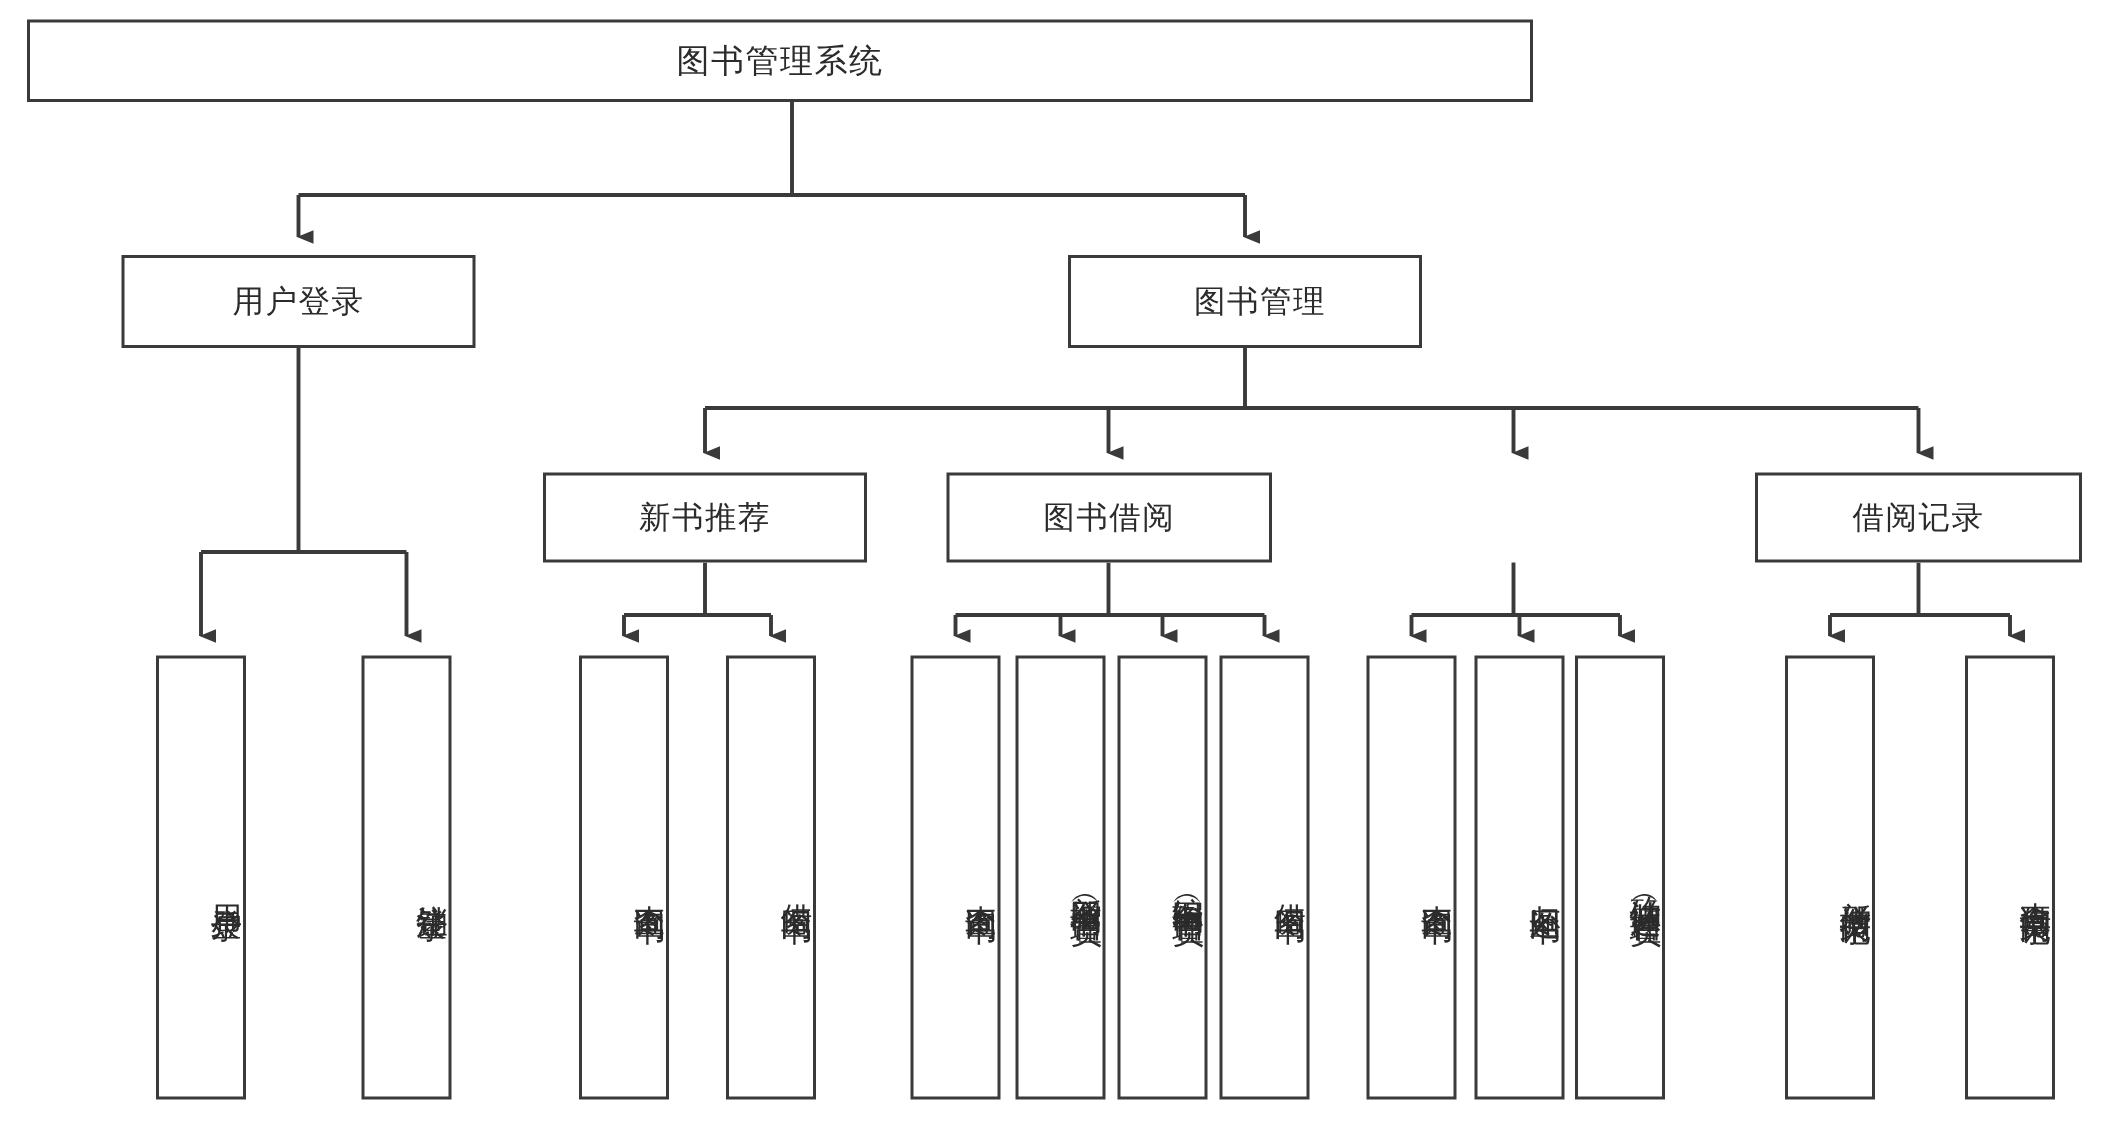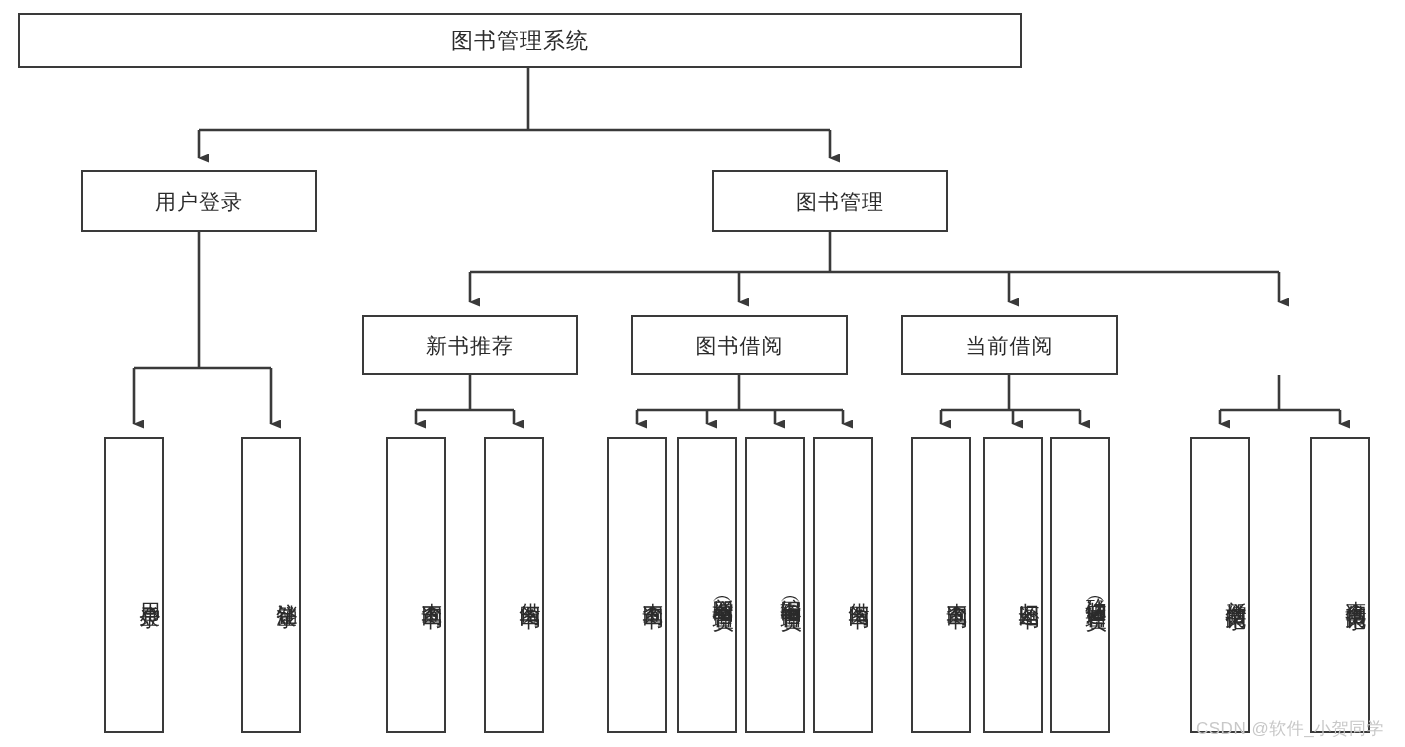--- a/index.html
+++ b/index.html
@@ -134,22 +134,22 @@
   <div class="node-box node-horizontal" style="left: 712px; top: 170px; width: 236px; height: 62px; padding-left: 20px;">
     <span>图书管理</span>
   </div>
 
   <div class="node-box node-horizontal" style="left: 362px; top: 315px; width: 216px; height: 60px; align-items: center;">
     <span>新书推荐</span>
   </div>
   <div class="node-box node-horizontal" style="left: 631px; top: 315px; width: 217px; height: 60px; align-items: center;">
     <span>图书借阅</span>
   </div>
-  <div class="node-box node-horizontal" style="left: 901px; top: 315px; width: 217px; height: 60px;">
-    <span>当前借阅</span>
+  <div class="node-box node-horizontal" style="left: 1170px; top: 315px; width: 218px; height: 60px;">
+    <span>借阅记录</span>
   </div>
 
   <div class="node-box node-vertical" style="left: 104px; top: 437px; width: 60px; height: 296px;">
     <span class="vlabel">用户登录</span>
   </div>
   <div class="node-box node-vertical" style="left: 241px; top: 437px; width: 60px; height: 296px;">
     <span class="vlabel">注销登录</span>
   </div>
   <div class="node-box node-vertical" style="left: 386px; top: 437px; width: 60px; height: 296px;">
     <span class="vlabel">查询图书</span>
@@ -178,15 +178,14 @@
   <div class="node-box node-vertical" style="left: 1050px; top: 437px; width: 60px; height: 296px;">
     <span class="vlabel">确认归还（管理员）</span>
   </div>
   <div class="node-box node-vertical" style="left: 1190px; top: 437px; width: 60px; height: 296px;">
     <span class="vlabel">新增借阅记录</span>
   </div>
   <div class="node-box node-vertical" style="left: 1310px; top: 437px; width: 60px; height: 296px;">
     <span class="vlabel">查询借阅记录</span>
   </div>
 
-  <div class="watermark" style="left:1196px; top:717px;">CSDN @软件_小贺同学</div>
 
 </div>
 
 </body></html>

